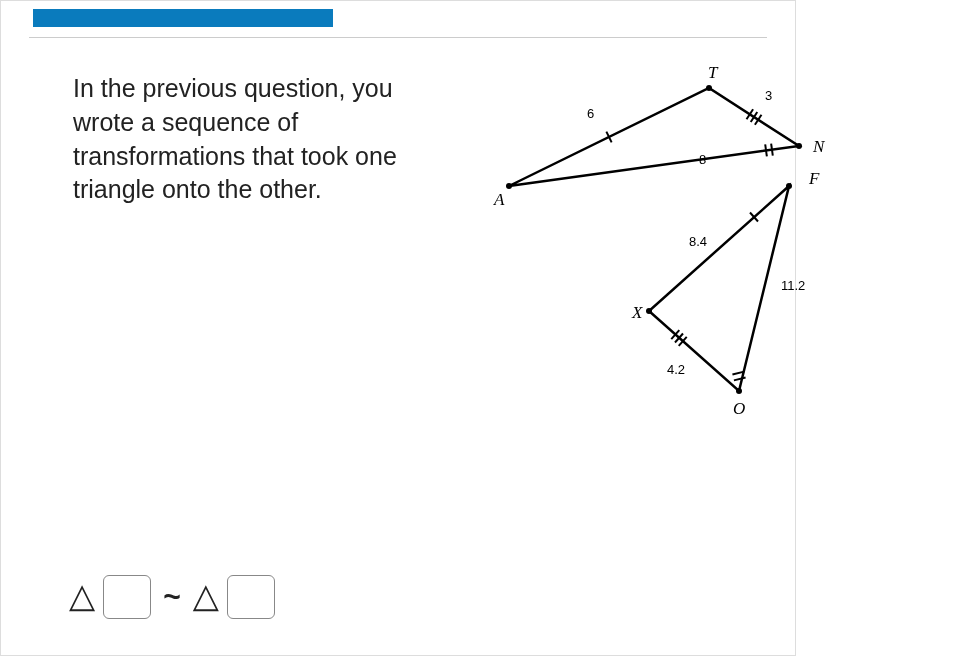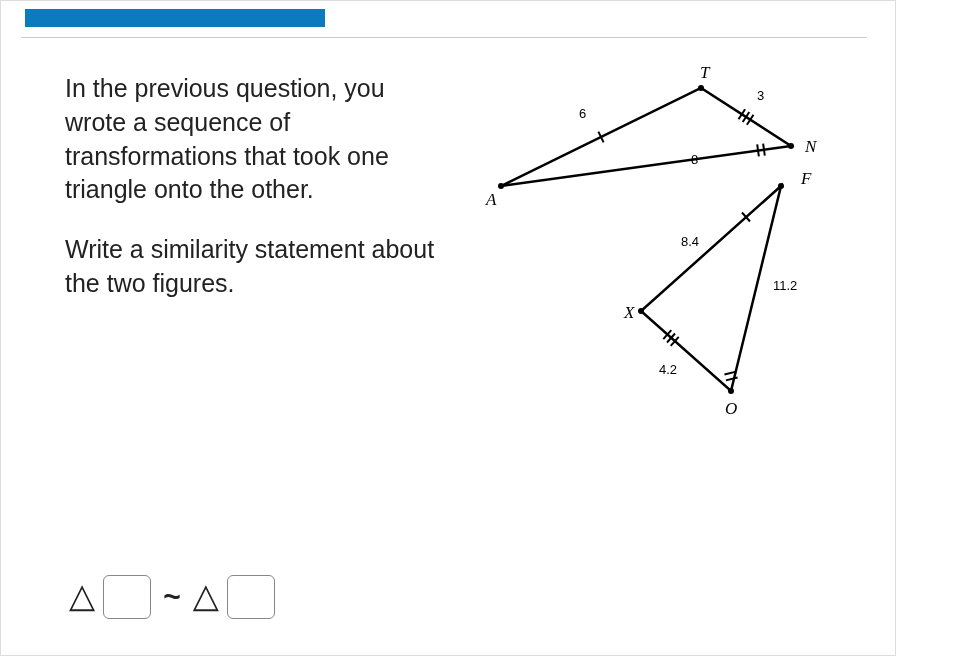--- a/index.html
+++ b/index.html
@@ -5,24 +5,24 @@
   * { box-sizing: border-box; }
   html, body {
     margin: 0; padding: 0;
     width: 968px; height: 656px;
     font-family: "Segoe UI", "Helvetica Neue", Arial, sans-serif;
     background: #fff;
     color: #222;
     overflow: hidden;
   }
   .page {
-    width: 896px; height: 656px;
+    width: 796px; height: 656px;
     border: 1px solid #ddd;
     position: relative;
-    padding: 8px 28px 0 20px;
+    padding: 8px 28px 0 28px;
   }
   .progress-track {
     height: 18px;
     width: 300px;
     background: #0a7bbd;
     margin-left: 4px;
   }
   .progress-wrap {
     border-bottom: 1px solid #ccc;
     padding-bottom: 10px;
@@ -89,21 +89,20 @@
 <body>
 
 <div class="page">
   <div class="progress-wrap">
     <div class="progress-track"></div>
   </div>
 
   <div class="content">
     <div class="left">
       <p>In the previous question, you wrote a sequence of transformations that took  one triangle onto the other.</p>
-      <p>Write a similarity statement about the two figures.</p>
     </div>
 
     <div class="right">
       <svg width="420" height="370" viewBox="0 0 420 370">
 
         <g>
           <polygon points="30,130 230,32 320,90" fill="none" stroke="#000" stroke-width="2.5"></polygon>
 
           <circle cx="30" cy="130" r="3" fill="#000"></circle>
           <circle cx="230" cy="32" r="3" fill="#000"></circle>

